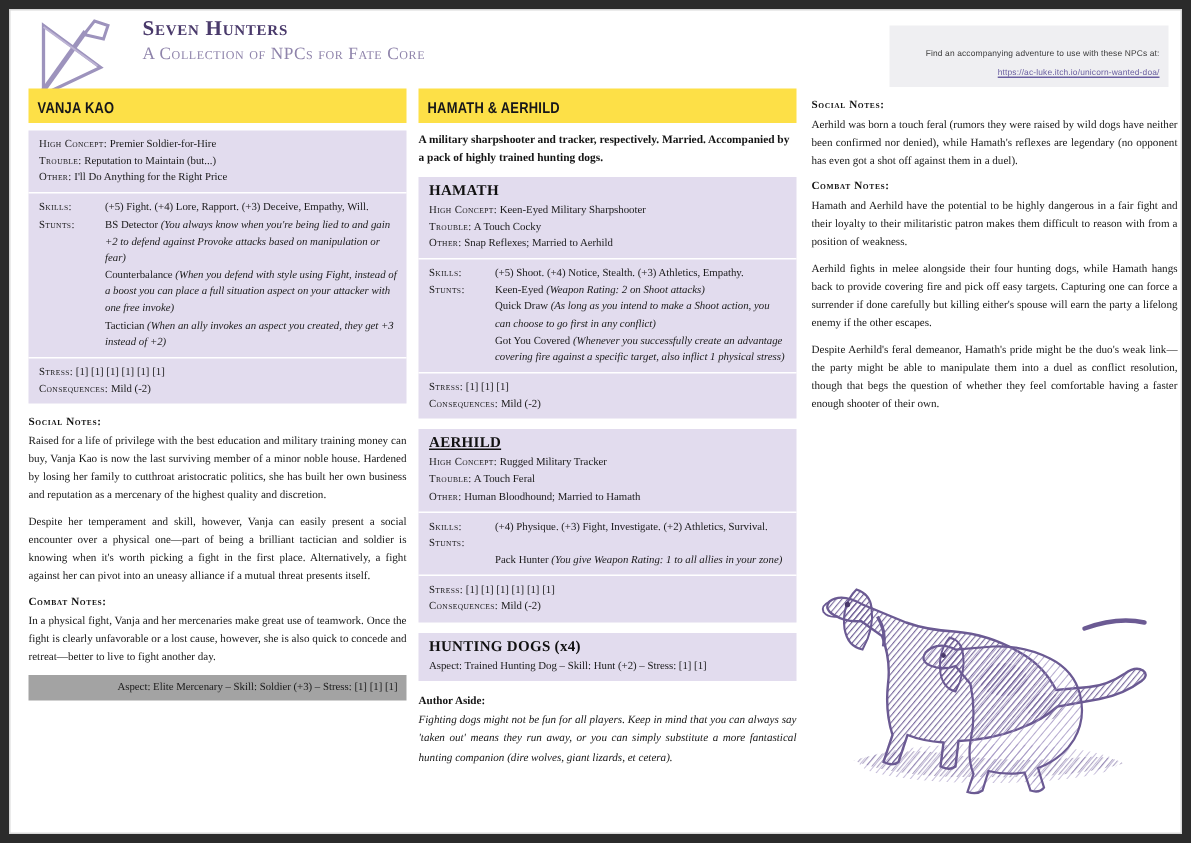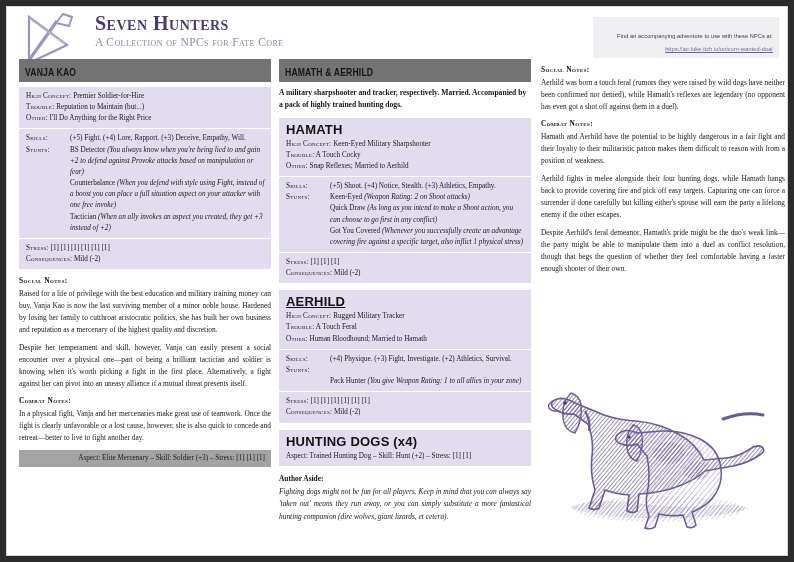--- a/index.html
+++ b/index.html
@@ -22,21 +22,21 @@
   .masthead { position: relative; height: 52px; }
   .logo {
     position: absolute; left: 16px; top: 4px;
     width: 56px; height: 54px;
   }
   .title-block { position: absolute; left: 88px; top: 6px; }
   .brand-title {
     font-family: "Liberation Serif", serif;
     font-variant: small-caps;
     font-weight: bold;
-    font-size: 20px;
+    font-size: 14px;
     letter-spacing: 0.5px;
     color: #4a3a6b;
     line-height: 1.05;
   }
   .brand-sub {
     font-family: "Liberation Serif", serif;
     font-variant: small-caps;
     font-size: 11.5px;
     letter-spacing: 0.4px;
     color: #8f84ab;
@@ -72,21 +72,21 @@
     left: 0; top: 52px; right: 0; bottom: 0;
     padding: 0 12px;
   }
   .col { position: absolute; top: 0; }
   .col-left   { left: 12px;  width: 252px; }
   .col-mid    { left: 272px; width: 252px; }
   .col-right  { left: 534px; width: 244px; }
 
   
   .name-banner {
-    background: #737373;
+    background: #fde047;
     padding: 3px 6px 2px 6px;
     margin-bottom: 5px;
   }
   .name-banner .nm {
     font-family: "Liberation Sans Narrow", "Liberation Sans", sans-serif;
     font-weight: bold;
     font-size: 10.5px;
     letter-spacing: 0.2px;
     color: #16161a;
     transform: scaleX(0.82);
@@ -104,23 +104,23 @@
   }
 
   
   .statblock { background: #e2dcee; margin-bottom: 7px; }
   .sb-group {
     padding: 4px 6px 4px 7px;
     border-bottom: 1px solid #ffffff;
   }
   .sb-group:last-child { border-bottom: none; }
   .sb-name {
-    font-family: Liberation Sans, sans-serif;
-    font-weight: bold;
-    font-size: 13px;
+    font-family: Liberation Serif, serif;
+    font-weight: bold;
+    font-size: 10px;
     color: #111;
     margin-bottom: 2px;
     letter-spacing: 0.2px;
   }
   .sb-name.underline { text-decoration: underline; }
   .sb-line {
     font-family: "Liberation Serif", serif;
     font-size: 7.2px;
     line-height: 1.55;
     color: #1a1a1a;

